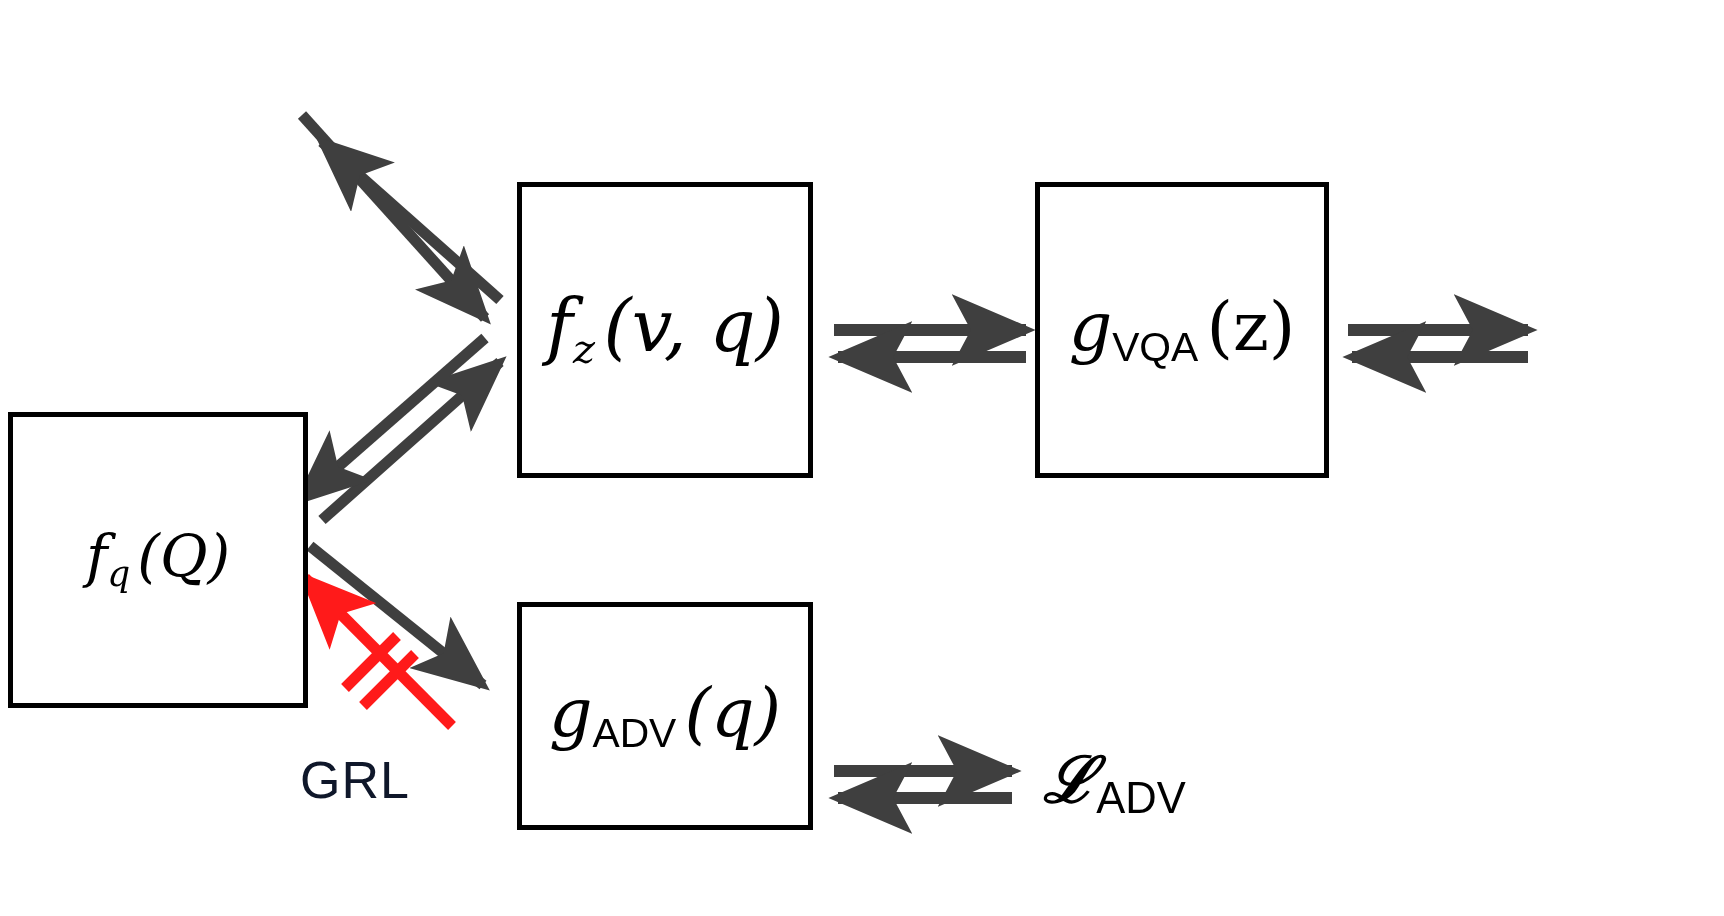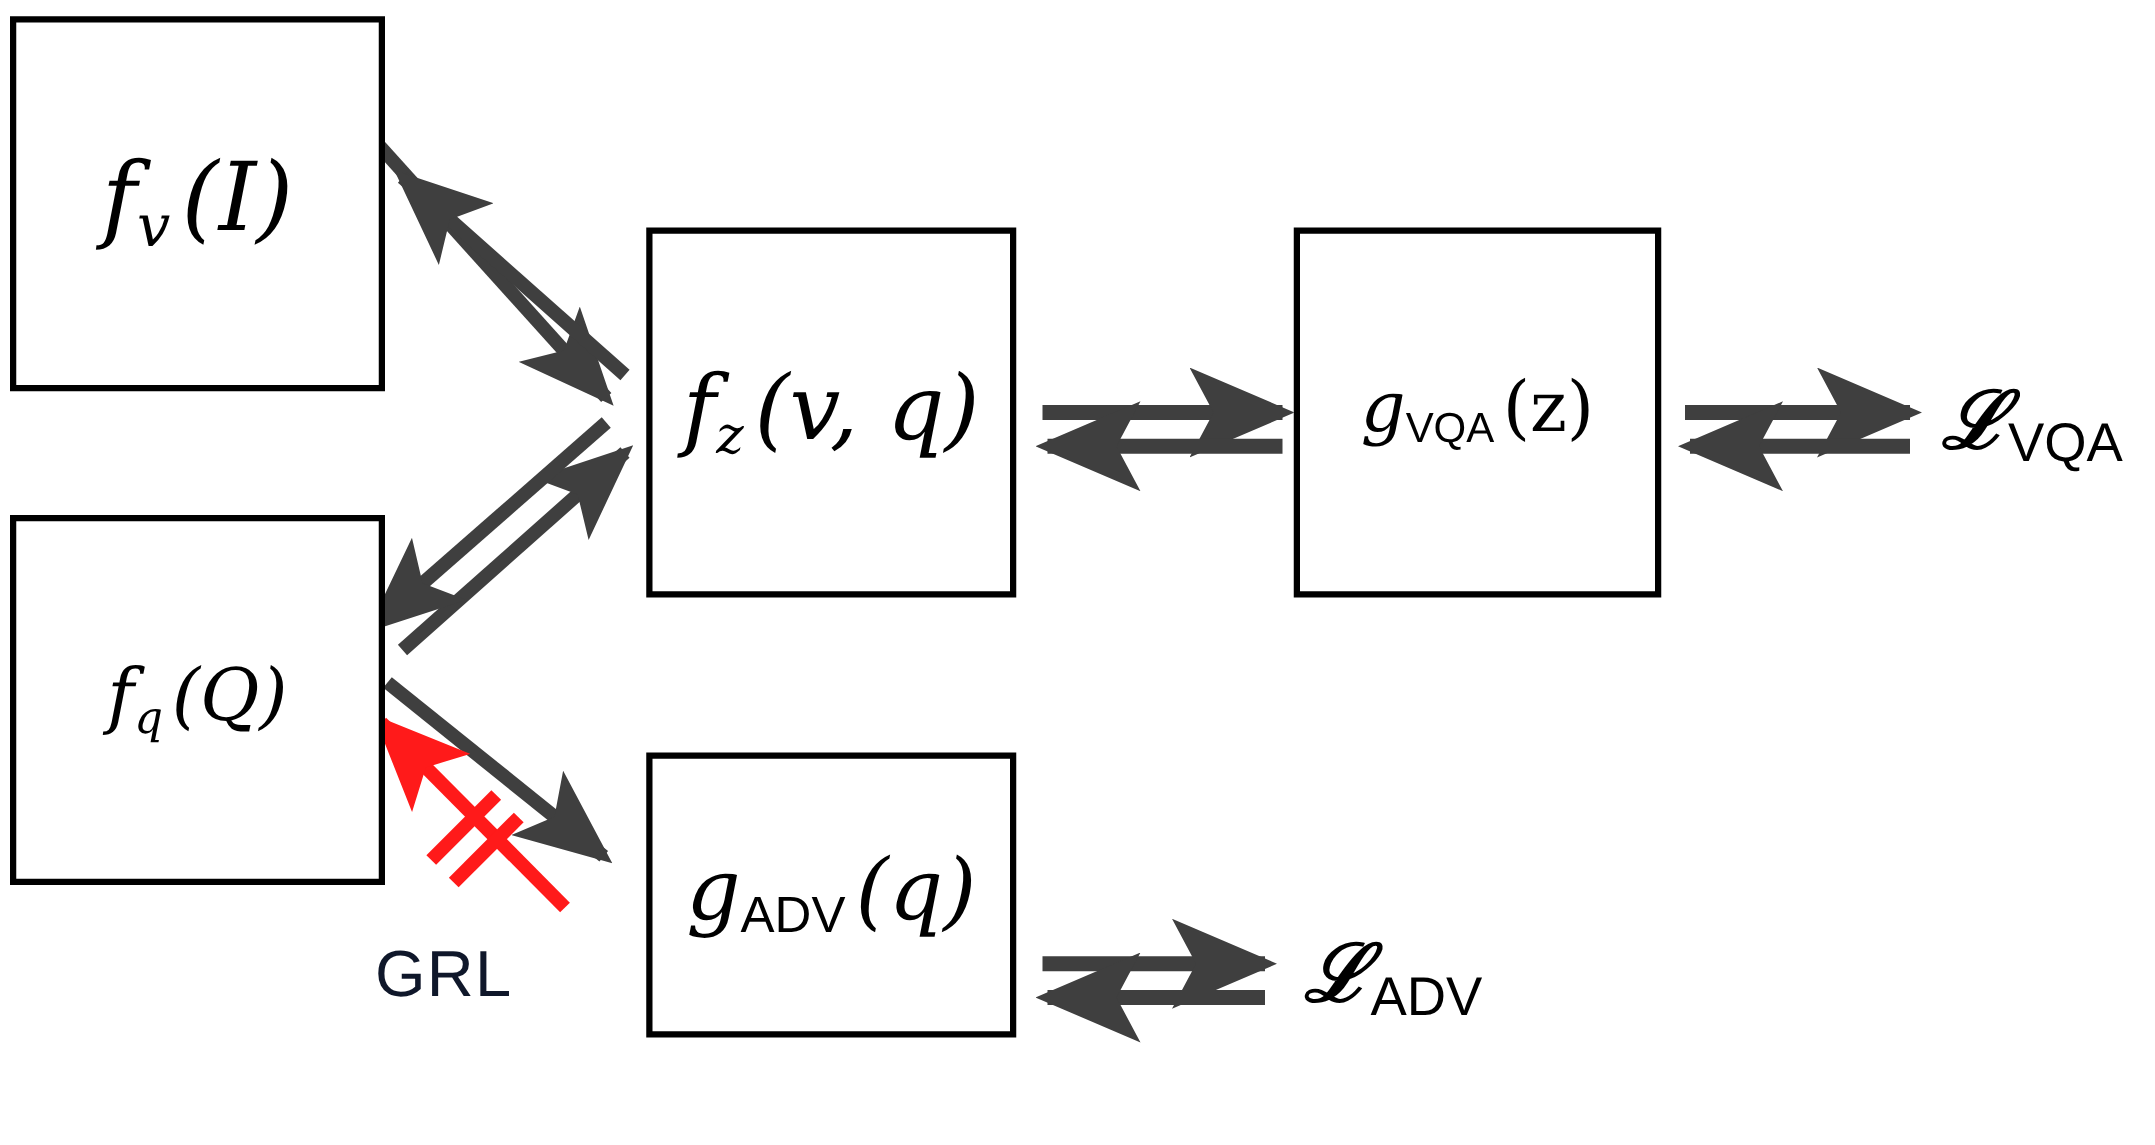--- a/index.html
+++ b/index.html
@@ -137,53 +137,45 @@
       <line x1="345" y1="688" x2="397" y2="636" stroke="#ff1a1a" stroke-width="11"></line>
       <line x1="363" y1="706" x2="415" y2="654" stroke="#ff1a1a" stroke-width="11"></line>
     </g>
 
     <g>
       <line x1="834" y1="771" x2="1012" y2="771" stroke="#3f3f3f" stroke-width="12" marker-end="url(#ah-dark)"></line>
       <line x1="1012" y1="798" x2="838" y2="798" stroke="#3f3f3f" stroke-width="12" marker-end="url(#ah-dark)"></line>
     </g>
   </svg>
 
-  <div class="node-box" style="left:8px; top:13px; width:300px; height:300px;">
-    <span class="node-label" style="font-size:76px;">
-      <span class="m-it">f</span><span class="m-sub">v</span><span class="m-gap"></span><span class="m-up" style="font-style:italic;">(I)</span>
-    </span>
-  </div>
 
   <div class="node-box" style="left:8px; top:412px; width:300px; height:296px;">
     <span class="node-label" style="font-size:58px;">
       <span class="m-it">f</span><span class="m-sub">q</span><span class="m-gap"></span><span class="m-up" style="font-style:italic;">(Q)</span>
     </span>
   </div>
 
   <div class="node-box" style="left:517px; top:182px; width:296px; height:296px;">
     <span class="node-label" style="font-size:72px;">
       <span class="m-it">f</span><span class="m-sub" style="font-size:0.58em;">z</span><span class="m-gap"></span><span class="m-up" style="font-style:italic;">(v, q)</span>
     </span>
   </div>
 
   <div class="node-box" style="left:1035px; top:182px; width:294px; height:296px;">
-    <span class="node-label" style="font-size:56px;">
+    <span class="node-label" style="font-size:68px;">
       <span class="m-it">g</span><span class="m-sub-up">VQA</span><span class="m-gap"></span><span class="m-up">(z)</span>
     </span>
   </div>
 
   <div class="node-box" style="left:517px; top:602px; width:296px; height:228px;">
     <span class="node-label" style="font-size:68px;">
       <span class="m-it">g</span><span class="m-sub-up">ADV</span><span class="m-gap"></span><span class="m-up" style="font-style:italic;">(q)</span>
     </span>
   </div>
 
-  <div class="loss-label" style="left:1553px; top:305px; font-size:64px;">
-    <span class="script-L">ℒ</span><span style="font-size:0.68em; vertical-align:-0.25em; font-family:'Liberation Sans', sans-serif; font-style:normal;">VQA</span>
-  </div>
 
   <div class="loss-label" style="left:1043px; top:748px; font-size:64px;">
     <span class="script-L">ℒ</span><span style="font-size:0.68em; vertical-align:-0.25em; font-family:'Liberation Sans', sans-serif; font-style:normal;">ADV</span>
   </div>
 
   <div class="grl-text" style="left:300px; top:754px;">GRL</div>
 
 </div>
 
 </body></html>

